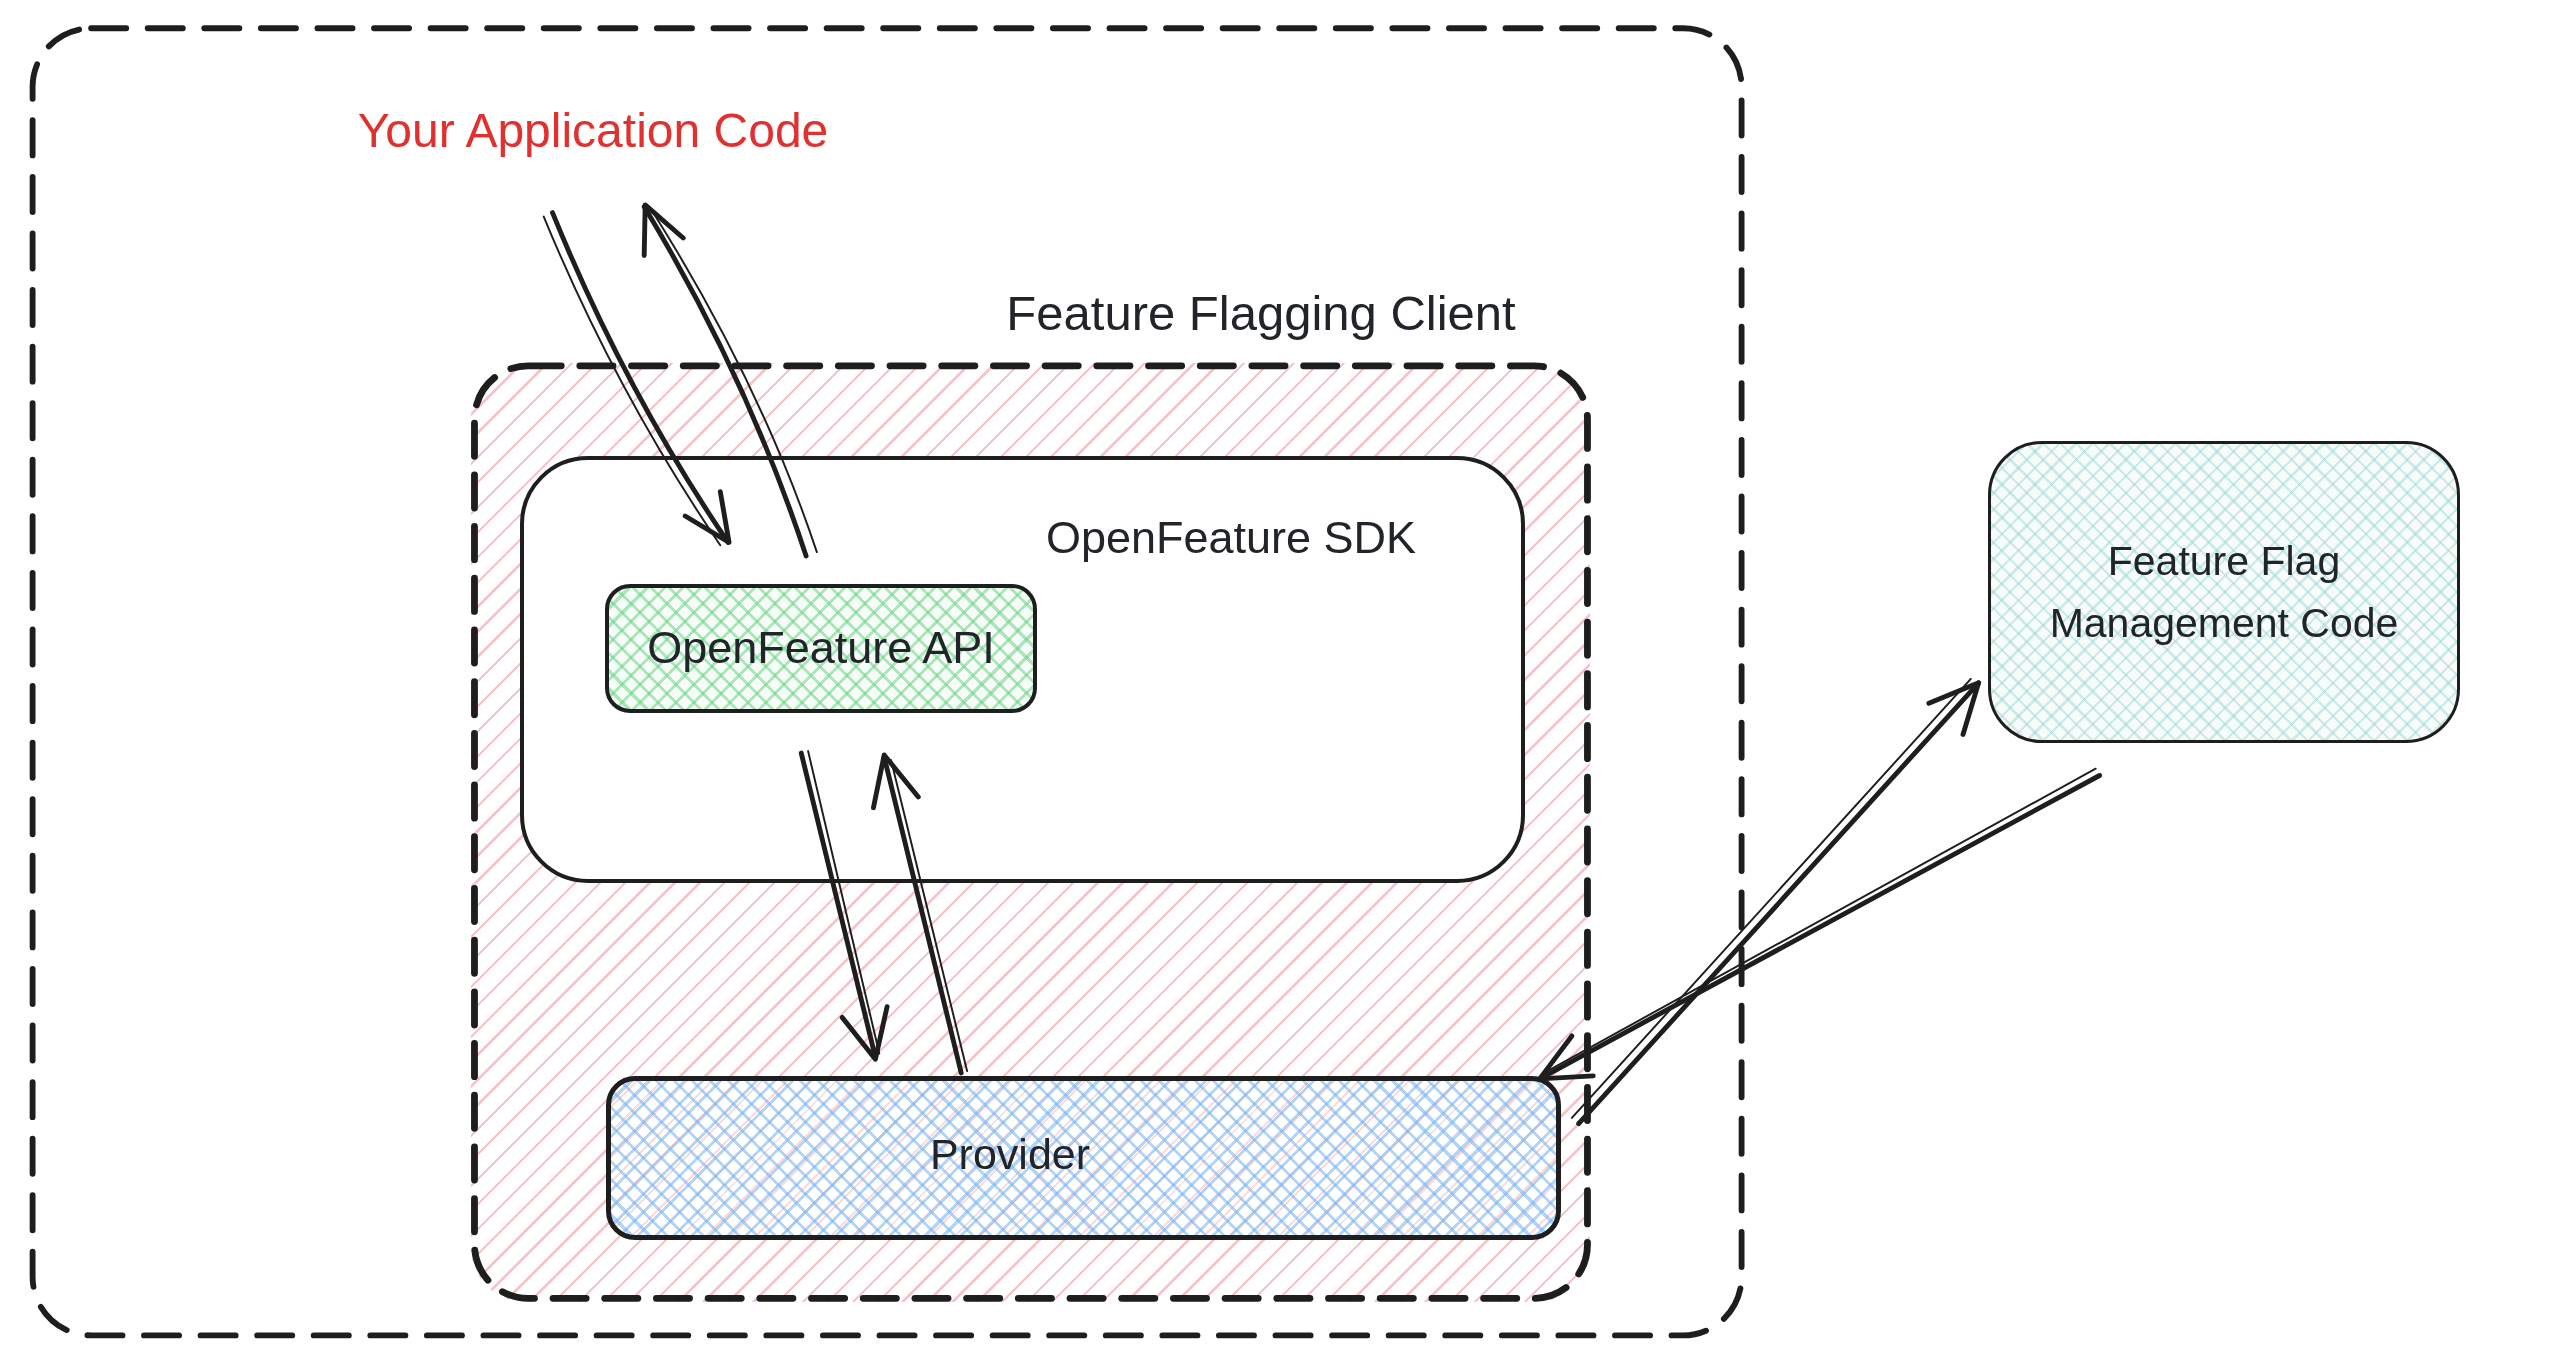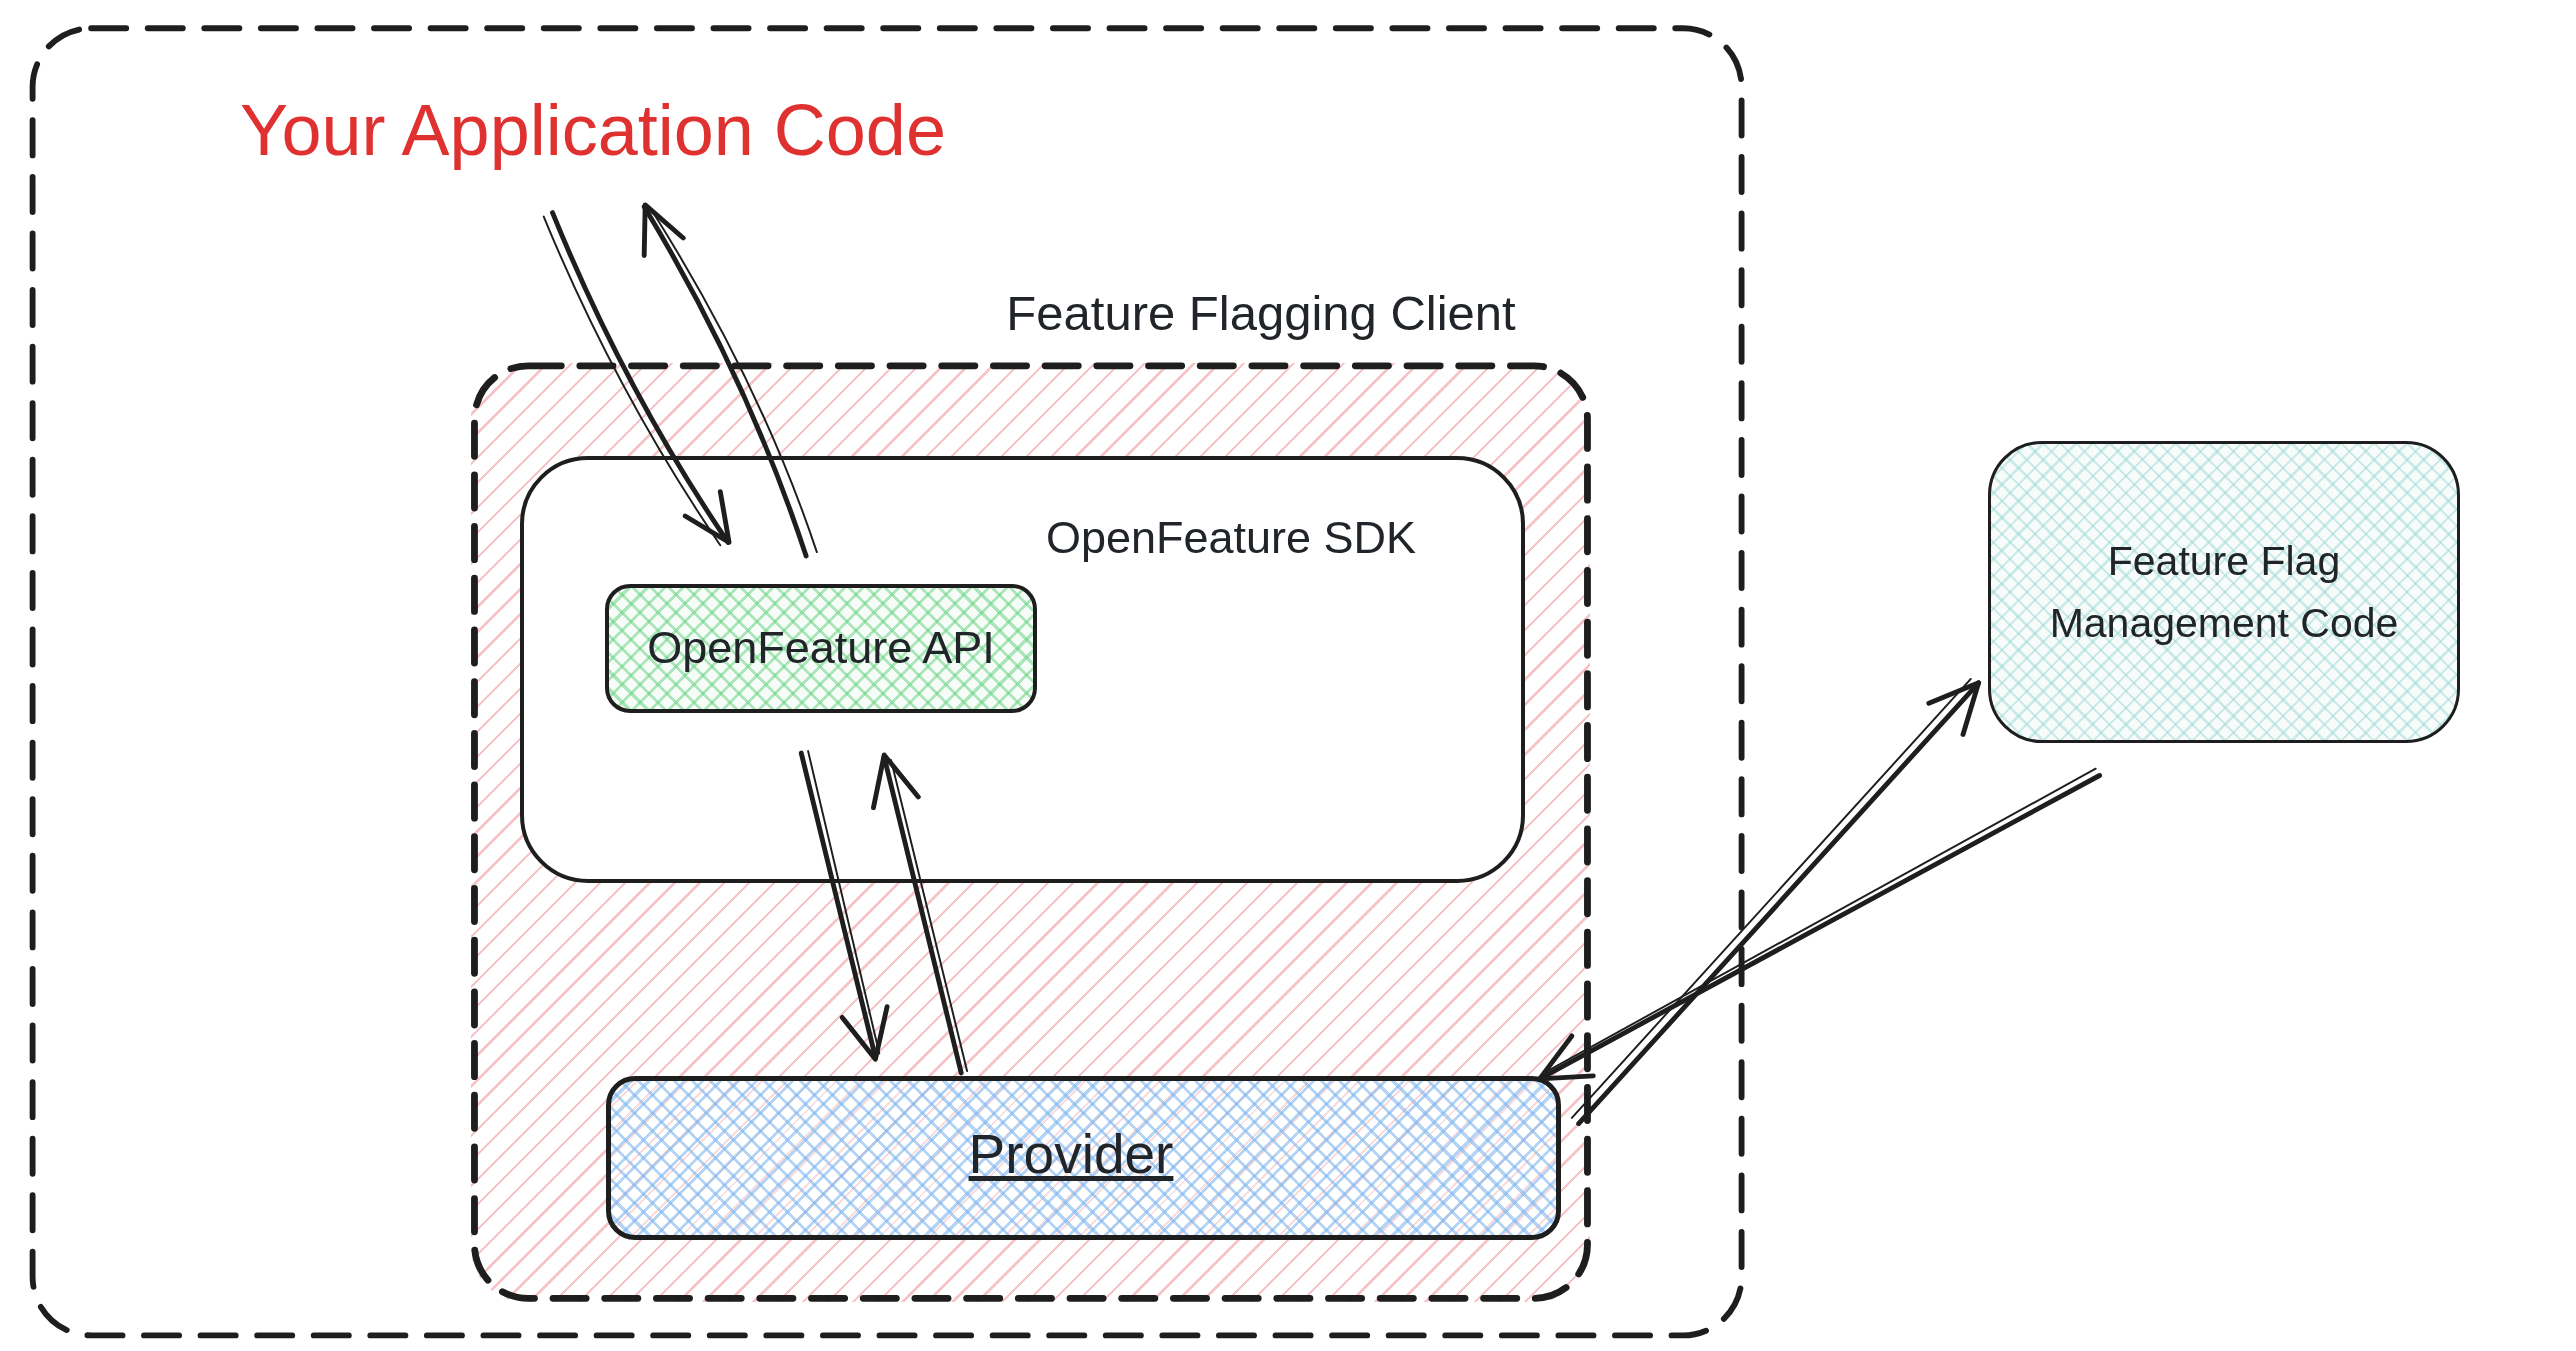--- a/index.html
+++ b/index.html
@@ -50,26 +50,26 @@
     box-sizing:border-box;
     background-image:
       repeating-linear-gradient(45deg, rgba(150,214,209,.45) 0 2.4px, transparent 2.4px 11.7px),
       repeating-linear-gradient(135deg, rgba(150,214,209,.45) 0 2.4px, transparent 2.4px 11.7px);
     background-color:#f7fcfb;
     display:flex;flex-direction:column;align-items:center;justify-content:center;
   }
   
   .label{transform:translate(-50%,-50%);white-space:nowrap;color:#212529;}
   .title{
-    left:593px;top:130px;font-size:72px;font-weight:500;color:#e03131;
+    left:593px;top:130px;font-size:48px;font-weight:500;color:#e03131;
   }
   .ffc-label{left:1235px;top:313px;font-size:49px;margin-left:26px;}
   .sdk-label{left:1231px;top:538px;font-size:45px;}
   .eval-label{left:821px;top:648px;font-size:45px;}
-  .provider-label{left:1071px;top:1154px;font-size:55px;text-decoration:underline;}
+  .provider-label{left:1010px;top:1154px;font-size:43px;}
   .tool-label{font-size:41px;line-height:62px;text-align:center;color:#212529;}
   
   #overlay{left:0;top:0;pointer-events:none;}
   .ink{stroke:#1e1e1e;fill:none;stroke-linecap:round;stroke-linejoin:round;}
 </style>
 </head>
 <body>
 
 <div id="stage">
 

